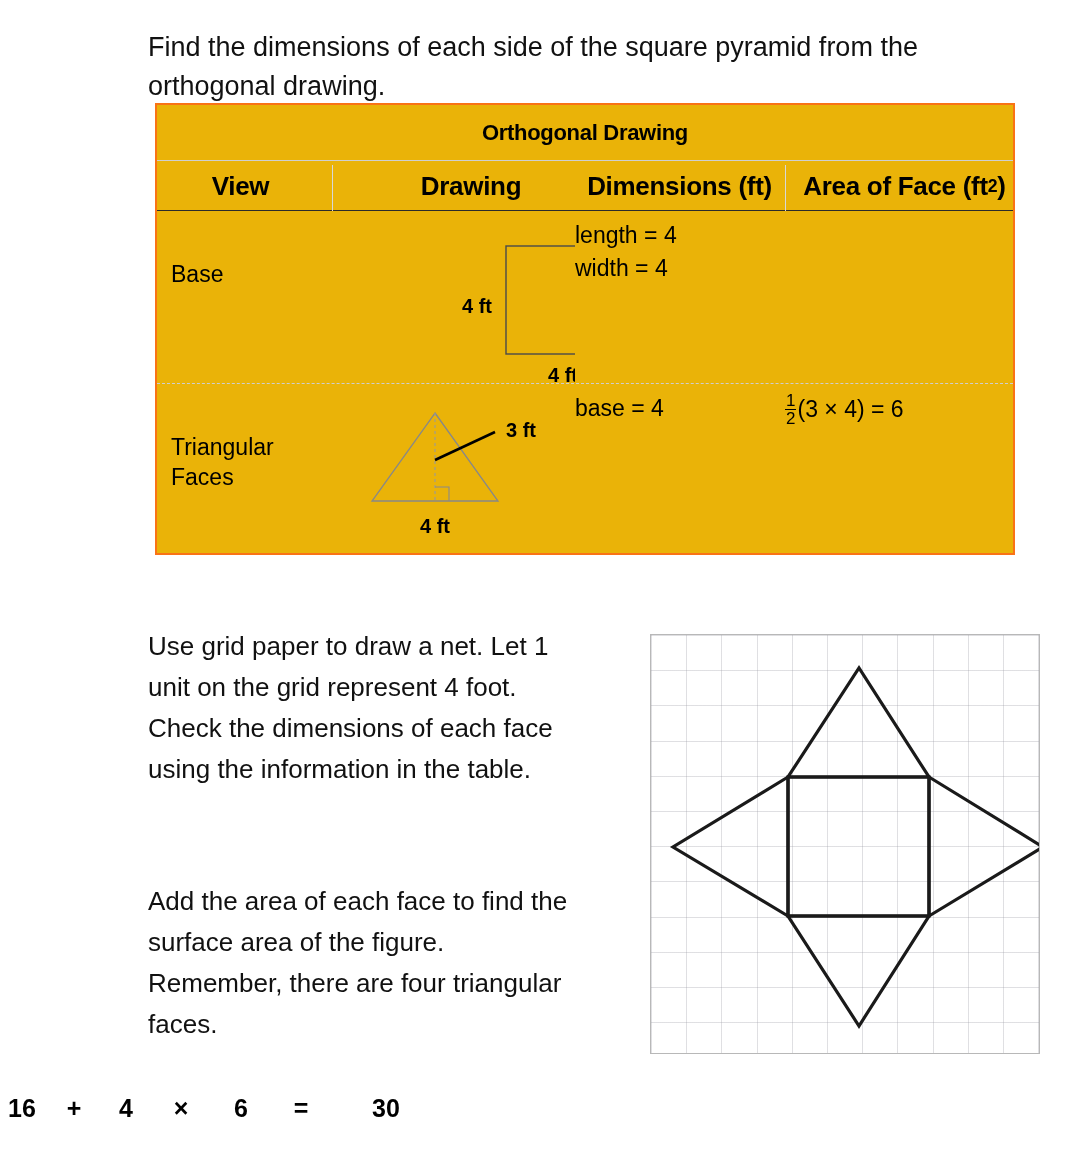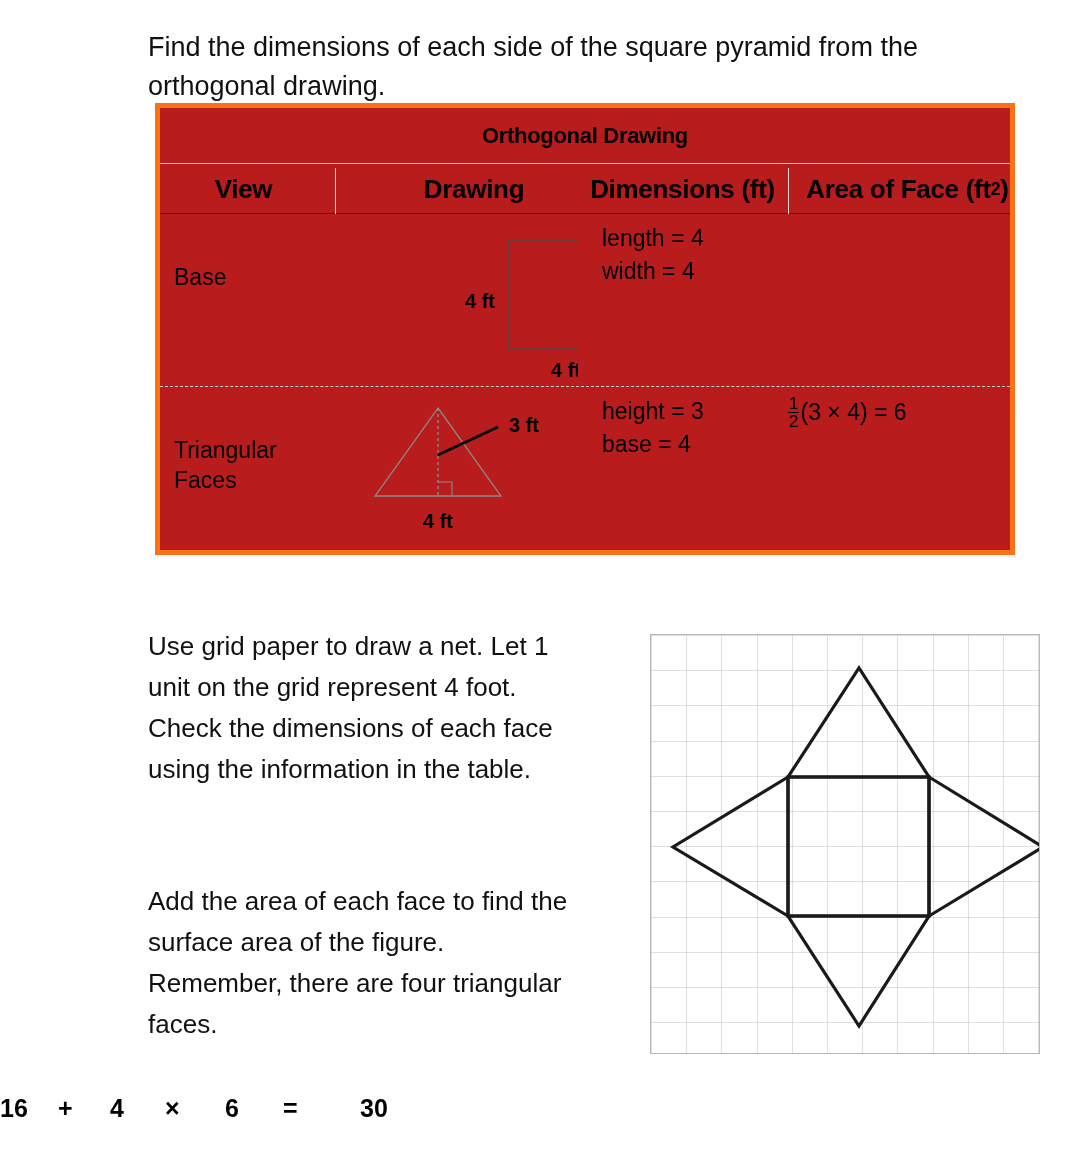--- a/index.html
+++ b/index.html
@@ -29,23 +29,23 @@
     margin-top: 26px;
   }
 
   
   #ortho-table {
     position: absolute;
     left: 155px;
     top: 103px;
     width: 860px;
     height: 452px;
-    border: 5px solid #f97316;
-    box-sizing: border-box;
-    background: #b91c1c;
+    border: 2px solid #f97316;
+    box-sizing: border-box;
+    background: #eab308;
   }
   .tbl-title-row {
     position: absolute;
     left: 0; top: 0;
     width: 100%;
     height: 56px;
     border-bottom: 1px solid #cfcfcf;
     box-sizing: border-box;
     display: flex;
     align-items: center;
@@ -103,38 +103,38 @@
     position: absolute;
     left: 14px;
     top: 10px;
     width: 160px;
     font-size: 23px;
     line-height: 30px;
     margin-top: 38px;
   }
   .cell-dims {
     position: absolute;
-    left: 442px;
+    left: 418px;
     top: 8px;
     width: 210px;
     font-size: 23px;
     line-height: 33px;
   }
   .cell-area {
     position: absolute;
     left: 628px;
     top: 8px;
     width: 225px;
     font-size: 23px;
     line-height: 33px;
   }
   .cell-draw {
     position: absolute;
     left: 178px;
-    top: 8px;
+    top: 16px;
     width: 240px;
     height: 173px;
   }
 
   
   .frac {
     display: inline-block;
     vertical-align: -0.42em;
     text-align: center;
     font-size: 17px;
@@ -179,20 +179,21 @@
     left: 0px;
     top: 1094px;
     width: 520px;
     height: 50px;
     font-size: 25px;
     font-weight: bold;
   }
   .eq-tok {
     position: absolute;
     top: 0;
+    text-align: center;
     white-space: nowrap;
   }
   .eq-0 { left: 0px;   width: 44px; }
   .eq-1 { left: 58px;  width: 32px; }
   .eq-2 { left: 110px; width: 32px; }
   .eq-3 { left: 165px; width: 32px; }
   .eq-4 { left: 225px; width: 32px; }
   .eq-5 { left: 283px; width: 36px; }
   .eq-6 { left: 360px; width: 52px; }
 </style>
@@ -246,21 +247,20 @@
         <polygon points="100,13 163,101 37,101" fill="none" stroke="#888888" stroke-width="1.3"></polygon>
         <line x1="100" y1="13" x2="100" y2="101" stroke="#9a9a9a" stroke-width="1.1" stroke-dasharray="3,3"></line>
         <polyline points="100,87 114,87 114,101" fill="none" stroke="#8a8a8a" stroke-width="1.1"></polyline>
         <line x1="100" y1="60" x2="160" y2="32" stroke="#000" stroke-width="2.6"></line>
         <text x="186" y="37" font-family="Liberation Sans, sans-serif" font-size="20" font-weight="bold" text-anchor="middle" fill="#000">3 ft</text>
         <text x="100" y="133" font-family="Liberation Sans, sans-serif" font-size="20" font-weight="bold" text-anchor="middle" fill="#000">4 ft</text>
       </svg>
     </div>
 
     <div class="cell-dims">
-      <div>height = 3</div>
       <div>base = 4</div>
     </div>
 
     <div class="cell-area">
       <span class="frac">
         <span class="num">1</span>
         <span class="den">2</span>
       </span><span>(3 × 4) = 6</span>
     </div>
   </div>

